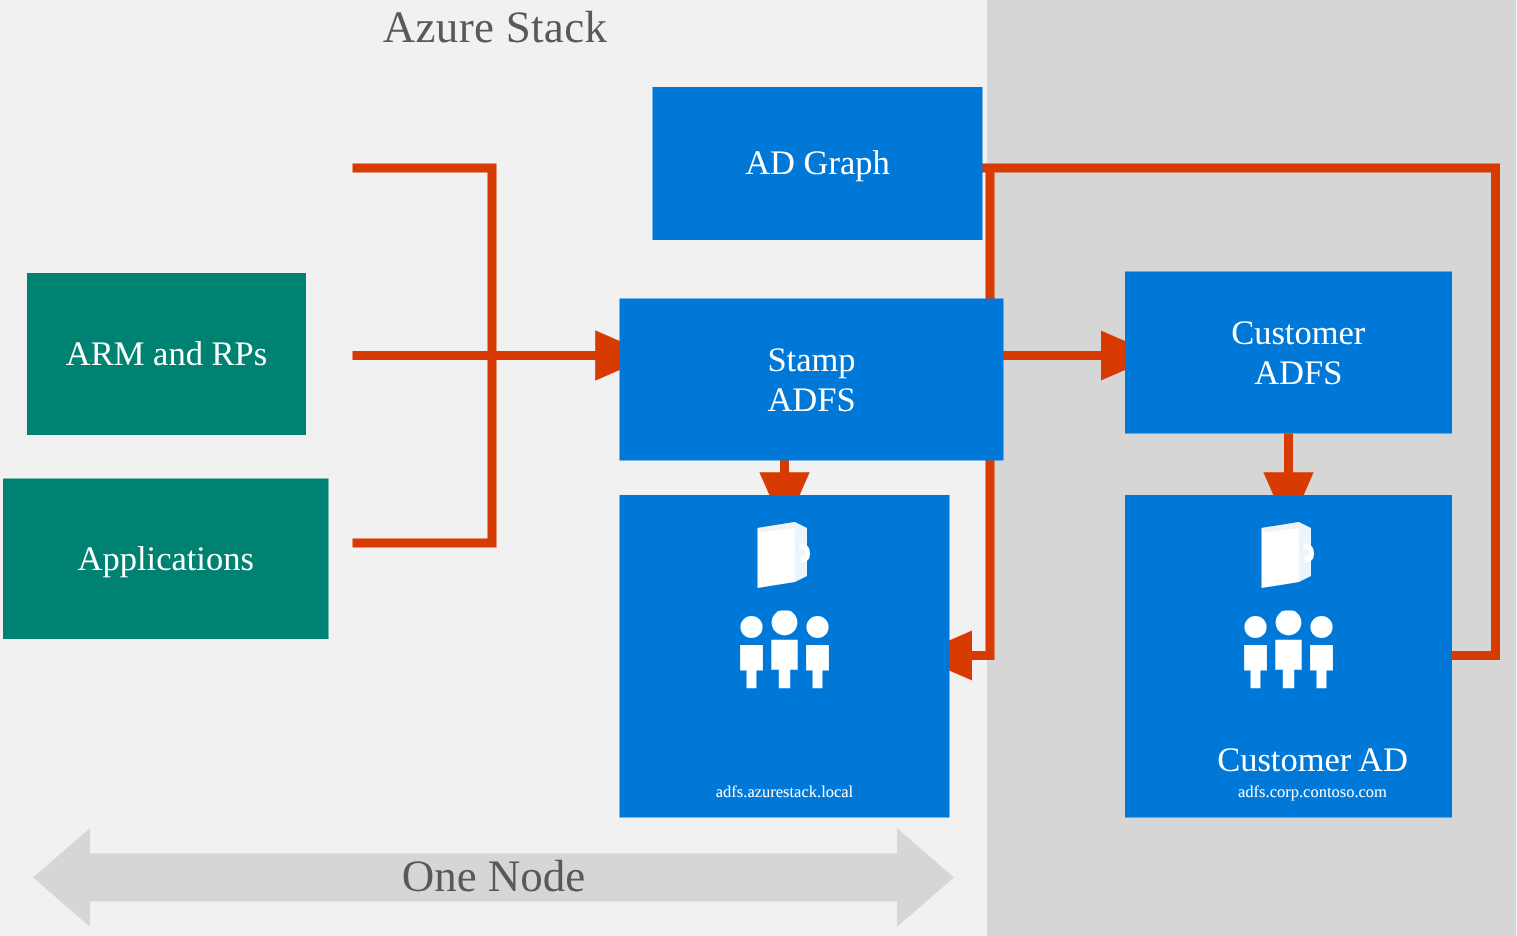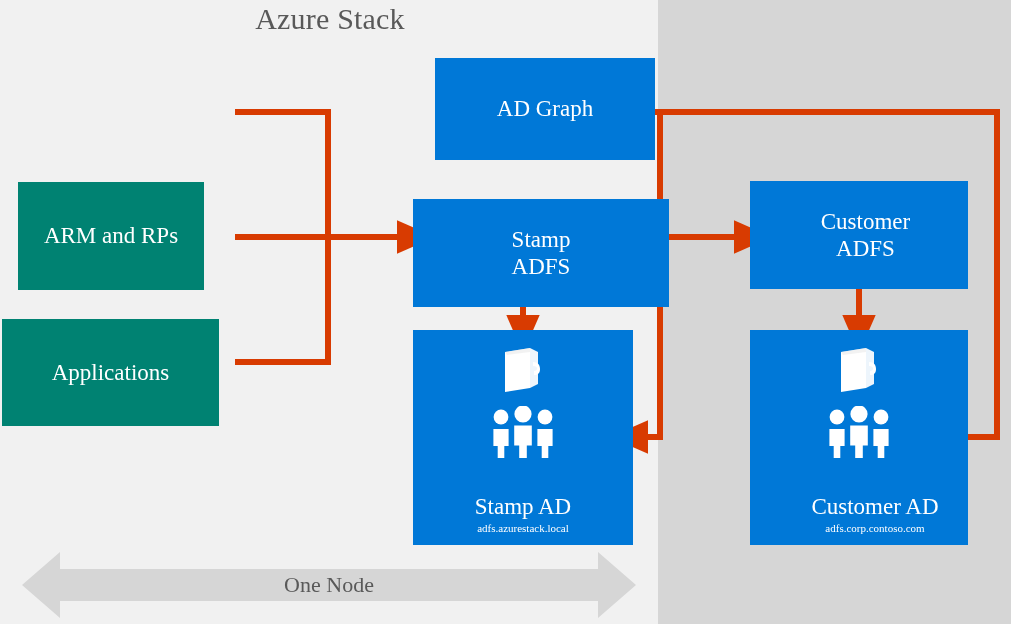--- a/index.html
+++ b/index.html
@@ -57,21 +57,21 @@
     position:absolute;left:0;right:0;top:14px;
     display:flex;flex-direction:column;align-items:center;gap:6px;
   }
 
   #arrows{position:absolute;left:0;top:0;width:1011px;height:624px;}
 
   .band{position:absolute;display:flex;align-items:center;justify-content:center;}
   #band-onenode{left:22px;top:552px;width:614px;height:66px;}
   #band-production{left:672px;top:552px;width:330px;height:66px;}
   .band svg{position:absolute;left:0;top:0;}
-  .band .band-label{position:relative;font-size:22px;white-space:nowrap;}
+  .band .band-label{position:relative;font-size:30px;white-space:nowrap;}
   #band-onenode .band-label{color:#595959;}
   #band-production .band-label{color:#ffffff;}
 </style>
 </head>
 <body>
 
 <div id="stage">
 
   <div class="panel" id="panel-left"></div>
   <div class="panel" id="panel-right"></div>
@@ -140,21 +140,20 @@
         <svg width="68" height="52" viewBox="0 0 68 52" xmlns="http://www.w3.org/2000/svg">
           <circle cx="12" cy="11" r="7.4" fill="#ffffff"></circle>
           <path d="M4.4,23 h15.2 v17 h-4.3 v12 h-6.6 v-12 h-4.3 z" fill="#ffffff"></path>
           <circle cx="56" cy="11" r="7.4" fill="#ffffff"></circle>
           <path d="M48.4,23 h15.2 v17 h-4.3 v12 h-6.6 v-12 h-4.3 z" fill="#ffffff"></path>
           <circle cx="34" cy="8" r="8.6" fill="#ffffff"></circle>
           <path d="M25.2,19.5 h17.6 v20 h-5 v12.5 h-7.6 v-12.5 h-5 z" fill="#ffffff"></path>
         </svg>
       </span>
     </div>
-    <div class="title">Stamp AD</div>
     <div class="sub">adfs.azurestack.local</div>
   </div>
 
   <div class="node blue" id="node-custadfs">
     <div class="title">Customer</div>
     <div class="title">ADFS</div>
   </div>
 
   <div class="node blue" id="node-custad">
     <div class="ad-icons">

